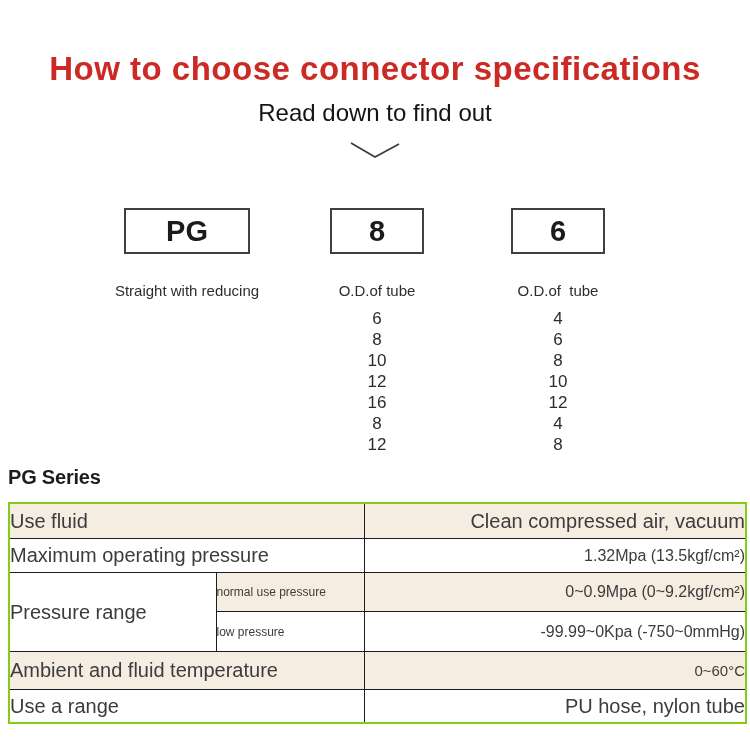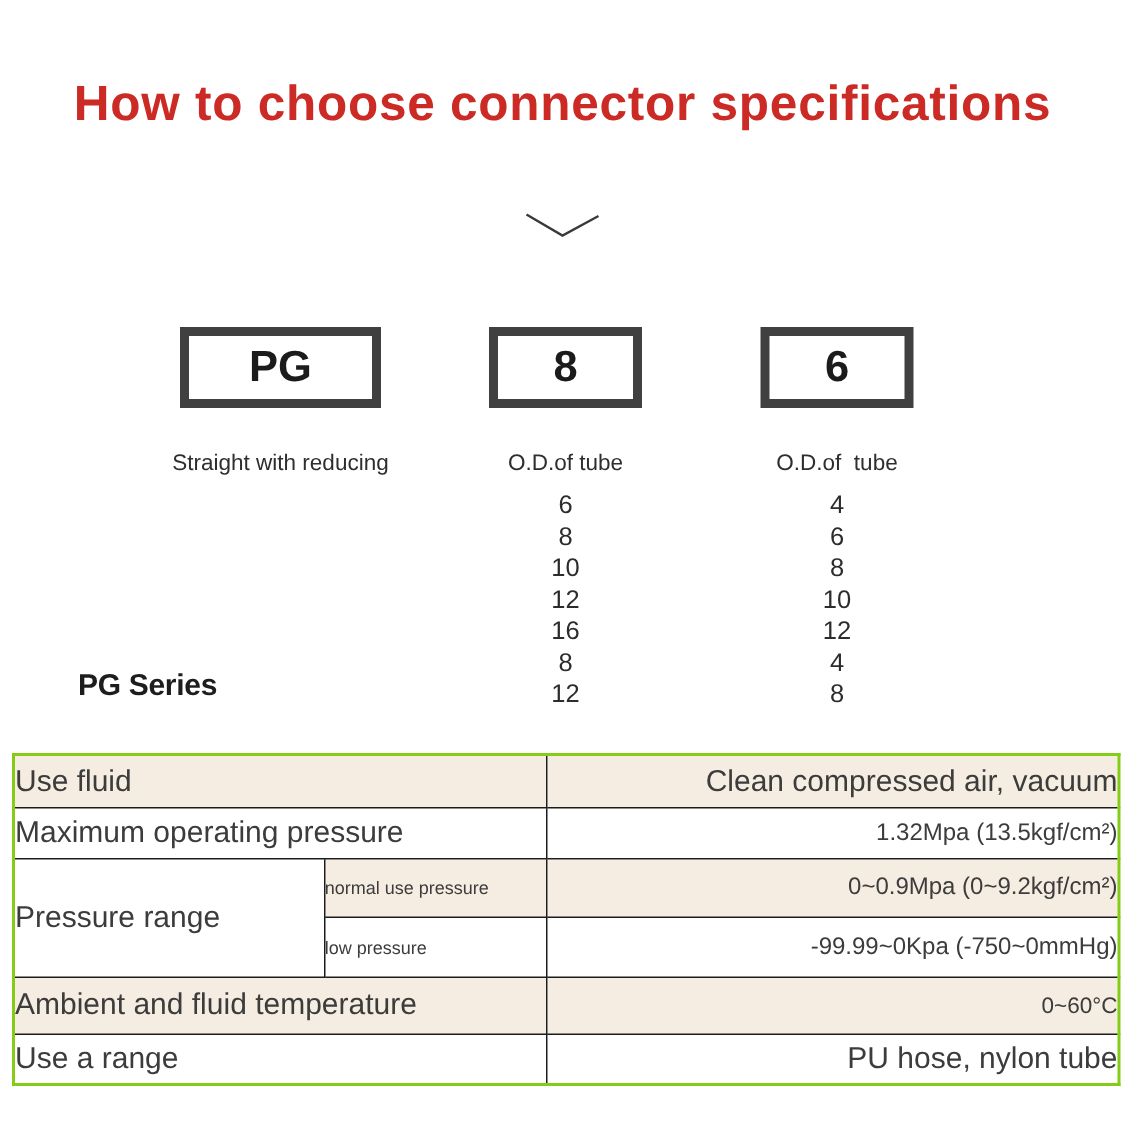--- a/index.html
+++ b/index.html
@@ -19,35 +19,35 @@
     position:absolute; top:99px; left:0; width:750px;
     text-align:center; font-size:24px; color:#141414;
   }
   .chevron { position:absolute; top:139px; left:348px; }
 
   .spec-col { position:absolute; top:202px; text-align:center; }
   .col-1 { left:107px; width:160px; }
   .col-2 { left:297px; width:160px; }
   .col-3 { left:478px; width:160px; }
   .code-box {
-    height:42px; border:6px solid #404040; background:#fff;
+    height:42px; border:2px solid #404040; background:#fff;
     display:flex; align-items:center; justify-content:center;
-    font-size:29px; font-weight:bold; color:#1b1b1b; margin:16px auto;
+    font-size:29px; font-weight:bold; color:#1b1b1b; margin:6px auto;
   }
   .box-w-wide { width:122px; }
   .box-w-narrow { width:90px; }
   .box-label {
     margin-top:28px; font-size:15px; color:#2e2e2e; white-space:pre;
   }
   .options { margin-top:9px; font-size:17px; color:#2c2c2c; }
   .options div { line-height:21px; height:21px; }
 
   .series-heading {
-    position:absolute; top:446px; left:8px;
-    font-size:20px; font-weight:bold; color:#1d1d1d; letter-spacing:-0.2px;margin-left:44px;
+    position:absolute; top:466px; left:8px;
+    font-size:20px; font-weight:bold; color:#1d1d1d; letter-spacing:-0.2px;
   }
 
   table.spec {
     position:absolute; top:502px; left:8px; width:737px;
     border-collapse:collapse; table-layout:fixed;
     border:2px solid #84cc16;
   }
   table.spec td {
     border:1px solid #1c1c1c; color:#3c3c3c; overflow:hidden;
     padding:0;
@@ -65,20 +65,21 @@
   tr.r4 td { height:39px; }
   tr.r5 td { height:37px; }
   tr.r6 td { height:32px; }
 </style>
 </head>
 <body>
 
 <div class="page">
 
   <div class="title">How to choose connector specifications</div>
+  <div class="subtitle">Read down to find out</div>
 
   <div class="chevron">
     <svg width="54" height="22" viewBox="0 0 54 22">
       <polyline points="3,4 27,18 51,5" fill="none" stroke="#3a3a3a" stroke-width="1.6"></polyline>
     </svg>
   </div>
 
   <div class="spec-col col-1">
     <div class="code-box box-w-wide">
       <span>PG</span>

